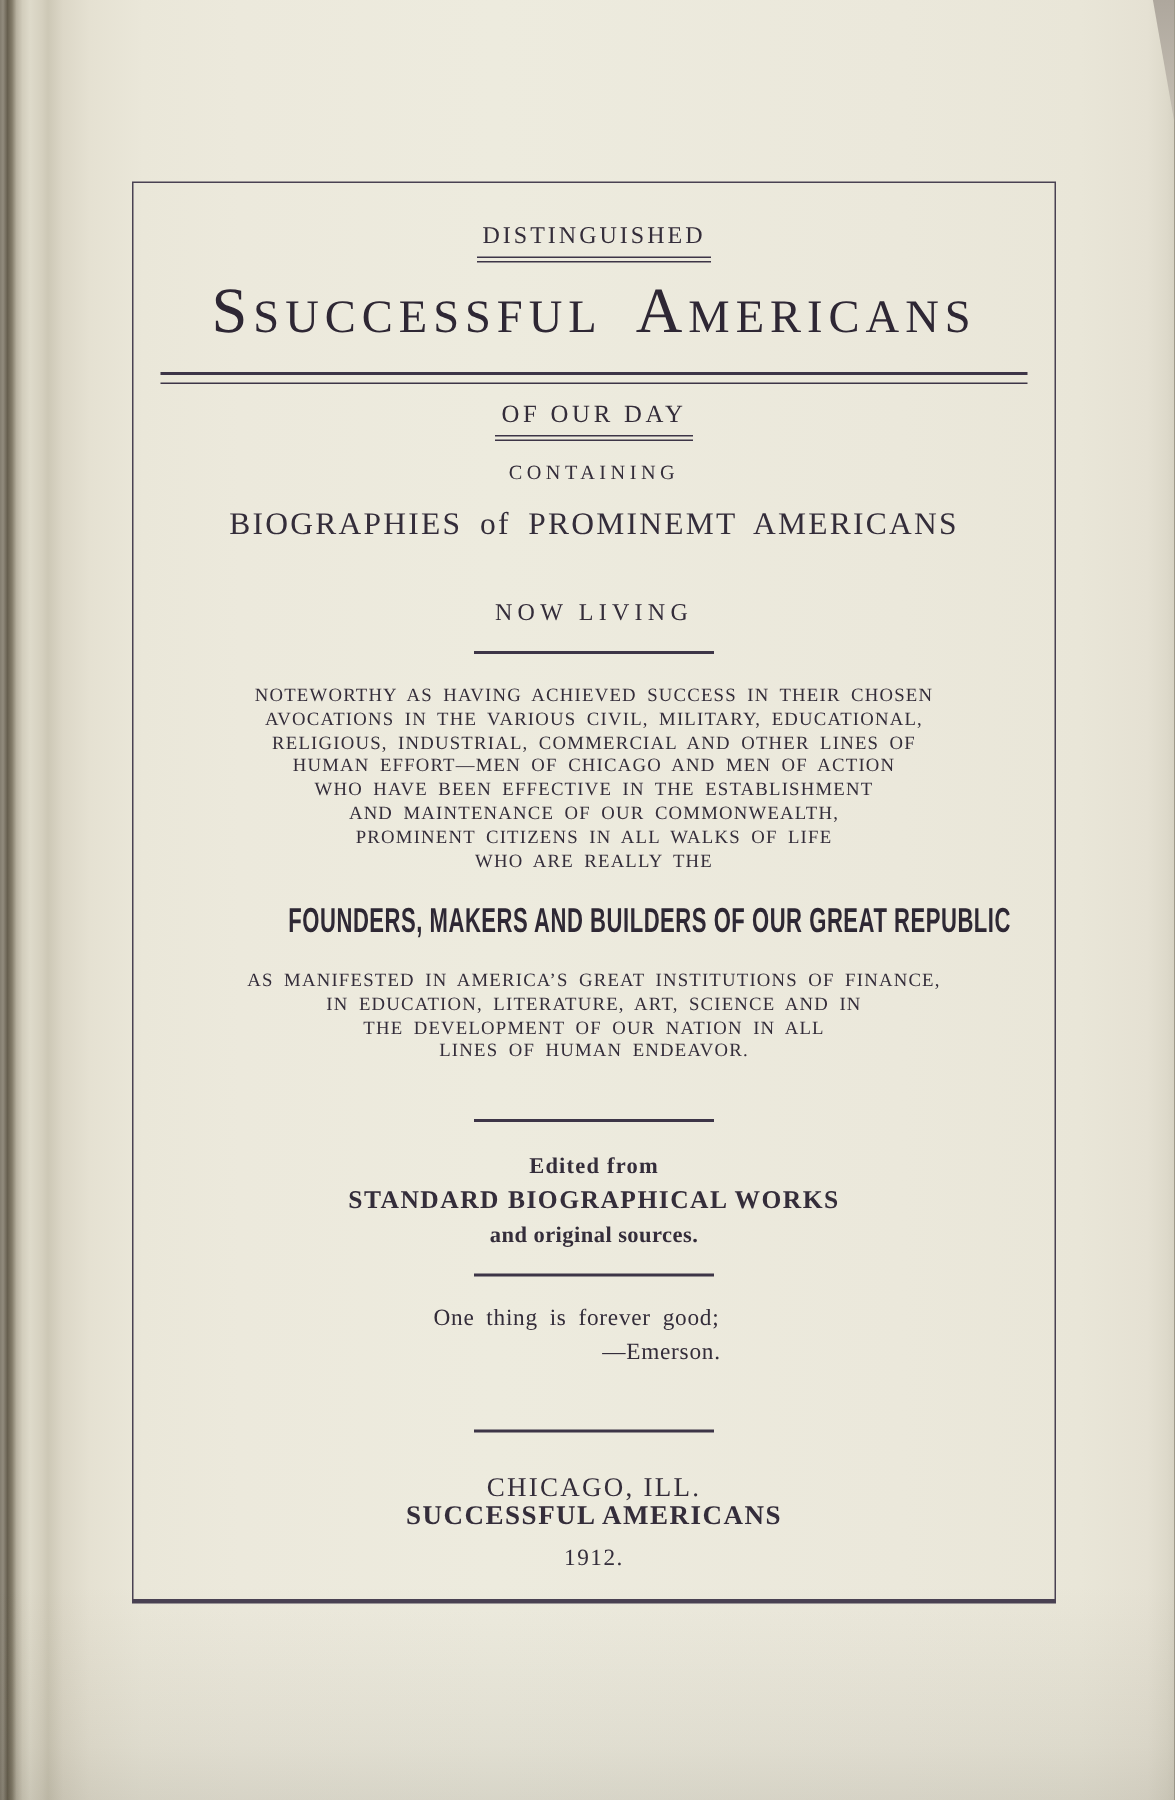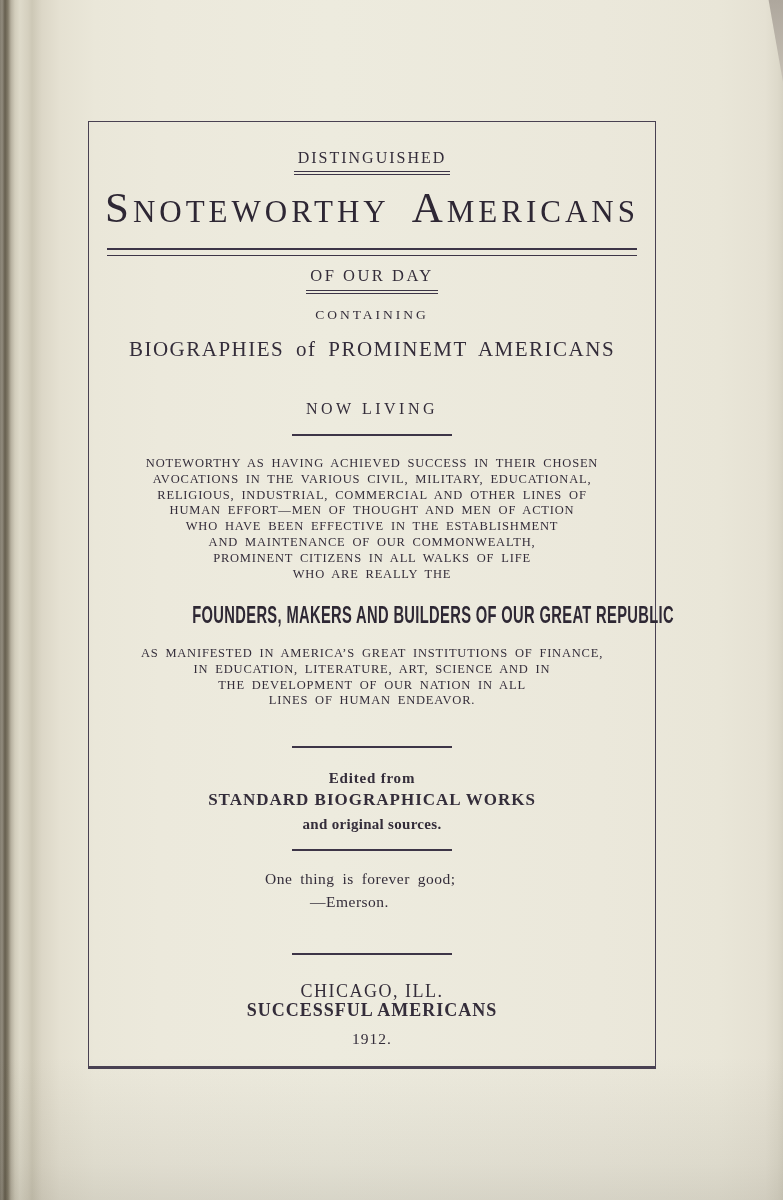--- a/index.html
+++ b/index.html
@@ -21,20 +21,21 @@
   }
   .corner-wedge{
     position:absolute;top:0;right:0;width:20px;height:82px;
     background:linear-gradient(180deg,#aea79d,#c6c0b4);
     clip-path:polygon(28% 0,100% 0,100% 100%);
   }
   .plate{
     position:absolute;left:88px;top:121px;width:566px;height:944px;
     border:1.5px solid #494152;border-bottom-width:3px;
     color:#342d3a;
+    padding-left:48px;
   }
   .abs{position:absolute;left:0;right:0;text-align:center;}
   .dbl{display:inline-block;border-bottom:4px double #3d3547;padding:0 4px 4px;}
   .kicker{top:27px;font-size:16px;letter-spacing:2px;}
   .main-title{top:64px;color:#2e2734;letter-spacing:4px;white-space:nowrap;}
   .main-title .cap{font-size:43px;line-height:43px;}
   .main-title .rest{font-size:31px;line-height:43px;}
   .main-title .wordgap{display:inline-block;width:22px;}
   .title-rule{position:absolute;top:126px;left:18px;right:18px;height:5px;
     border-top:2.5px solid #3d3547;border-bottom:1.5px solid #3d3547;}
@@ -55,60 +56,60 @@
     display:inline-block;white-space:nowrap;
     font-family:"Liberation Sans","DejaVu Sans",sans-serif;
     font-weight:bold;font-size:21px;letter-spacing:.5px;color:#2e2834;
     transform:scale(0.7,1.1);transform-origin:center;
   }
   .edited-1{top:648px;font-size:15px;font-weight:bold;letter-spacing:.8px;}
   .edited-2{top:668px;font-size:17px;font-weight:600;letter-spacing:1px;}
   .edited-3{top:694px;font-size:15px;font-weight:bold;letter-spacing:.3px;}
   .quote{top:746px;}
   .quote .qblock{display:inline-block;text-align:left;width:214px;font-size:15.5px;line-height:22.5px;letter-spacing:.5px;word-spacing:3.5px;}
-  .quote .attr{text-align:left;position:relative;left:45px;}
+  .quote .attr{text-align:center;position:relative;left:45px;}
   .imprint-city{top:859px;font-size:18px;letter-spacing:1.5px;}
   .imprint-pub{top:878px;font-size:18px;font-weight:bold;letter-spacing:1px;}
   .imprint-year{top:908px;font-size:15.5px;letter-spacing:1px;}
 </style>
 </head>
 <body>
 
 <div class="photo">
   <div class="corner-wedge"></div>
 
   <div class="plate">
 
     <div class="abs kicker">
       <span class="dbl">DISTINGUISHED</span>
     </div>
 
     <h1 class="abs main-title" style="margin:0;font-weight:normal;">
-      <span class="cap">S</span><span class="rest">NOTEWORTHY</span><span class="wordgap"></span><span class="cap">A</span><span class="rest">MERICANS</span>
+      <span class="cap">S</span><span class="rest">SUCCESSFUL</span><span class="wordgap"></span><span class="cap">A</span><span class="rest">MERICANS</span>
     </h1>
 
     <div class="title-rule"></div>
 
     <div class="abs subtitle">
       <span class="dbl">OF OUR DAY</span>
     </div>
 
     <div class="abs containing">CONTAINING</div>
 
     <div class="abs bio-line">BIOGRAPHIES of PROMINEMT AMERICANS</div>
 
     <div class="abs now-living">NOW LIVING</div>
 
     <div class="rule rule-1"></div>
 
     <div class="abs caps-para para-1">
       <div>NOTEWORTHY AS HAVING ACHIEVED SUCCESS IN THEIR CHOSEN</div>
       <div>AVOCATIONS IN THE VARIOUS CIVIL, MILITARY, EDUCATIONAL,</div>
       <div>RELIGIOUS, INDUSTRIAL, COMMERCIAL AND OTHER LINES OF</div>
-      <div>HUMAN EFFORT—MEN OF THOUGHT AND MEN OF ACTION</div>
+      <div>HUMAN EFFORT—MEN OF CHICAGO AND MEN OF ACTION</div>
       <div>WHO HAVE BEEN EFFECTIVE IN THE ESTABLISHMENT</div>
       <div>AND MAINTENANCE OF OUR COMMONWEALTH,</div>
       <div>PROMINENT CITIZENS IN ALL WALKS OF LIFE</div>
       <div>WHO ARE REALLY THE</div>
     </div>
 
     <div class="abs founders">
       <span>FOUNDERS, MAKERS AND BUILDERS OF OUR GREAT REPUBLIC</span>
     </div>
 

